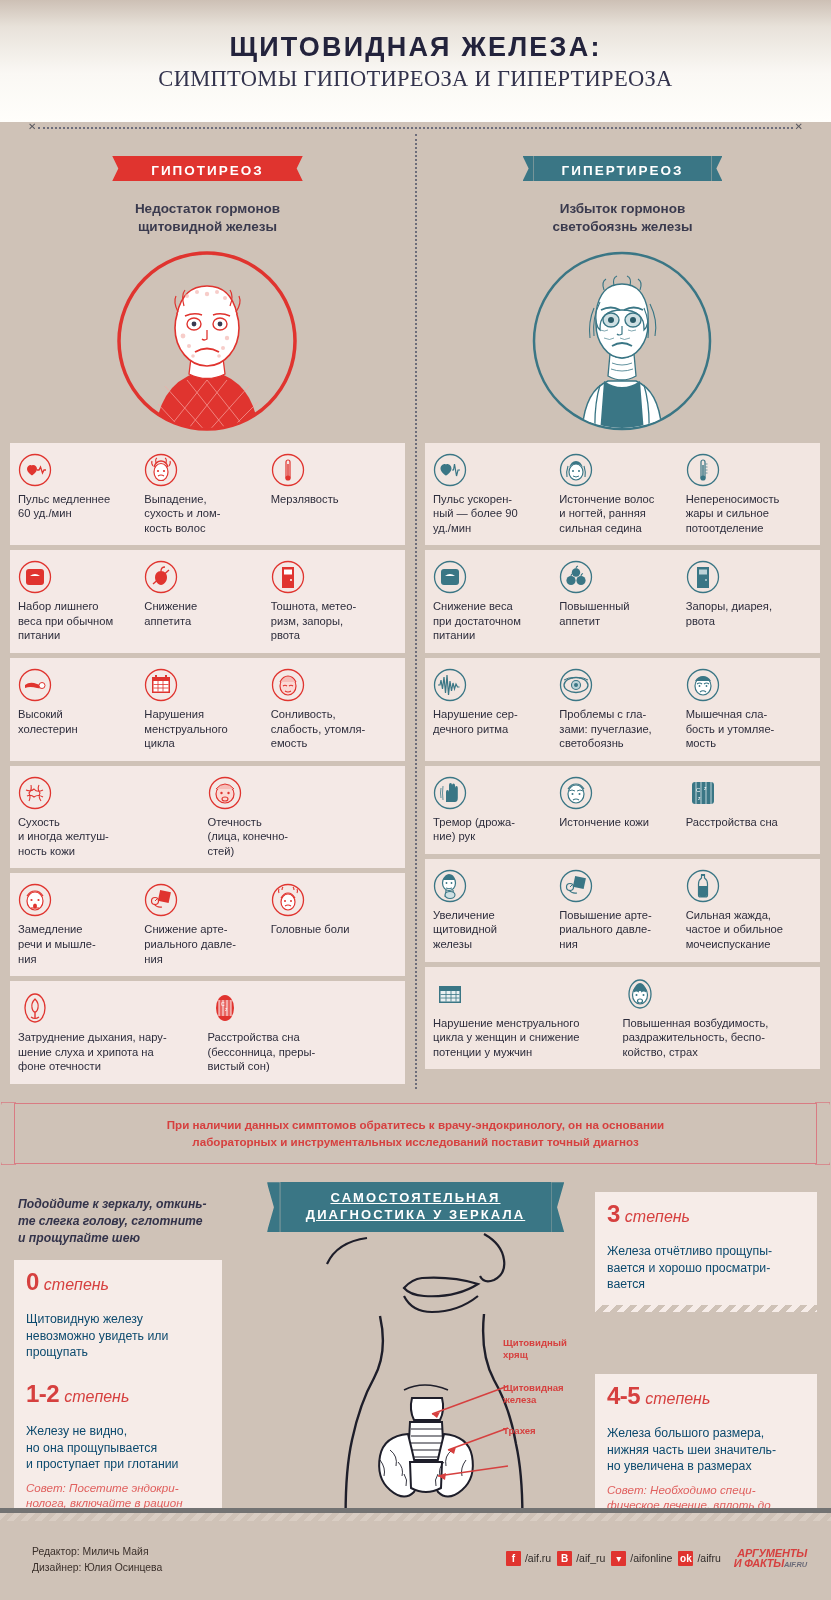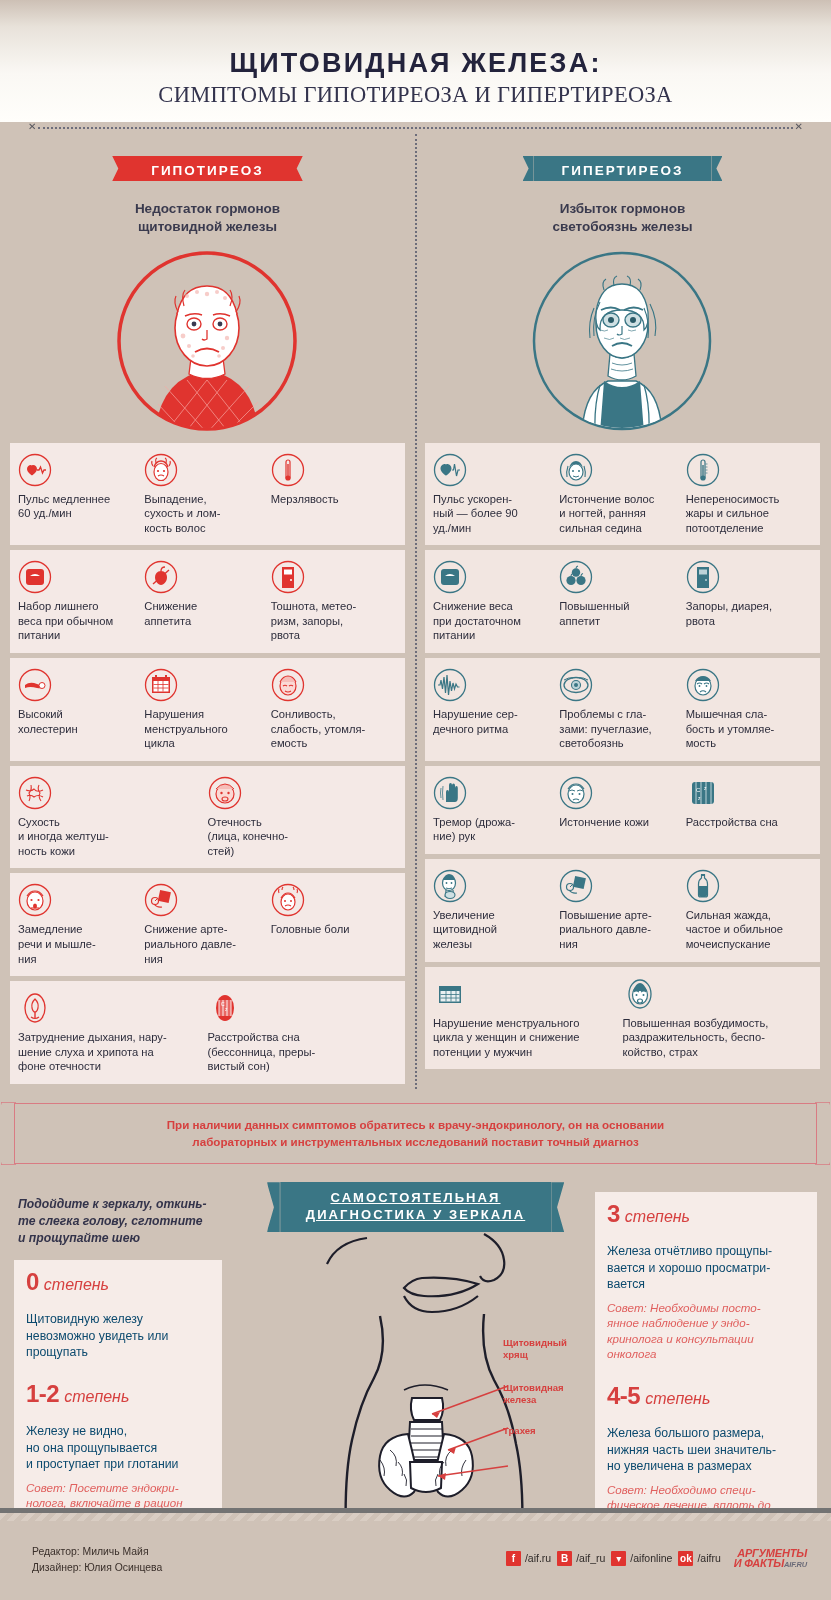--- a/index.html
+++ b/index.html
@@ -17,21 +17,21 @@
 
   
   .header-band {
     width: 831px;
     height: 122px;
     background: linear-gradient(to bottom, #cdc0b5 0%, #e8e2da 22%, #faf8f4 60%, #fffefb 100%);
     display: flex;
     flex-direction: column;
     align-items: center;
     justify-content: flex-end;
-    padding-bottom: 14px;
+    padding-bottom: 30px;
   }
   .title-main {
     font-size: 27px;
     font-weight: bold;
     letter-spacing: 2.2px;
     color: #23233c;
     line-height: 1.05;
     text-align: center;
   }
   .title-sub {
@@ -972,24 +972,20 @@
     <div class="zig-bottom"></div>
   </div>
 
   <div class="card right" style="top:10px;">
     <div class="card-head">
       <span class="grade-num">3</span><span class="grade-word">степень</span>
     </div>
     <div class="card-body">Железа отчётливо прощупы-
 вается и хорошо просматри-
 вается</div>
-    <div class="card-tip">Совет: Необходимы посто-
-янное наблюдение у эндо-
-кринолога и консультации
-онколога</div>
     <div class="zig-bottom"></div>
   </div>
 
   <div class="card right" style="top:192px;">
     <div class="card-head">
       <span class="grade-num">4-5</span><span class="grade-word">степень</span>
     </div>
     <div class="card-body">Железа большого размера,
 нижняя часть шеи значитель-
 но увеличена в размерах</div>

